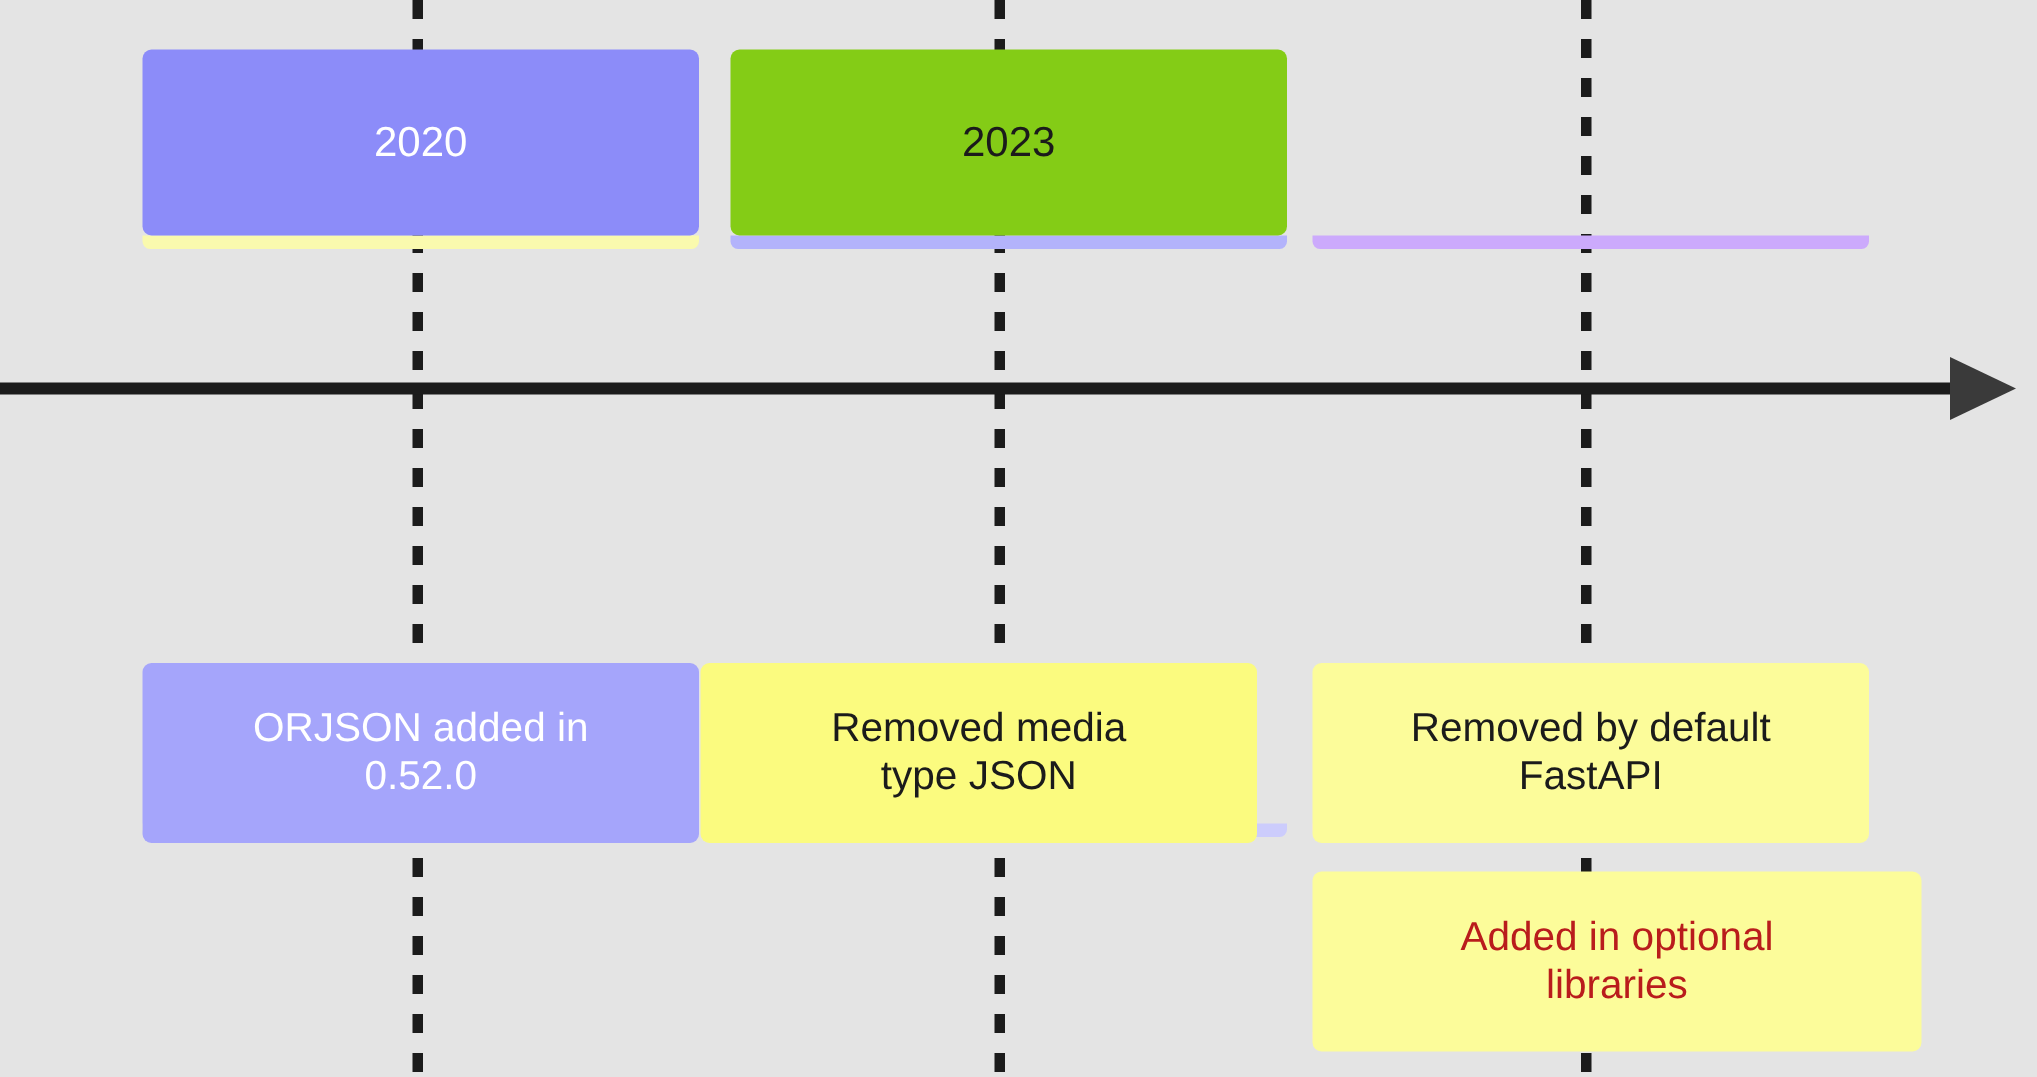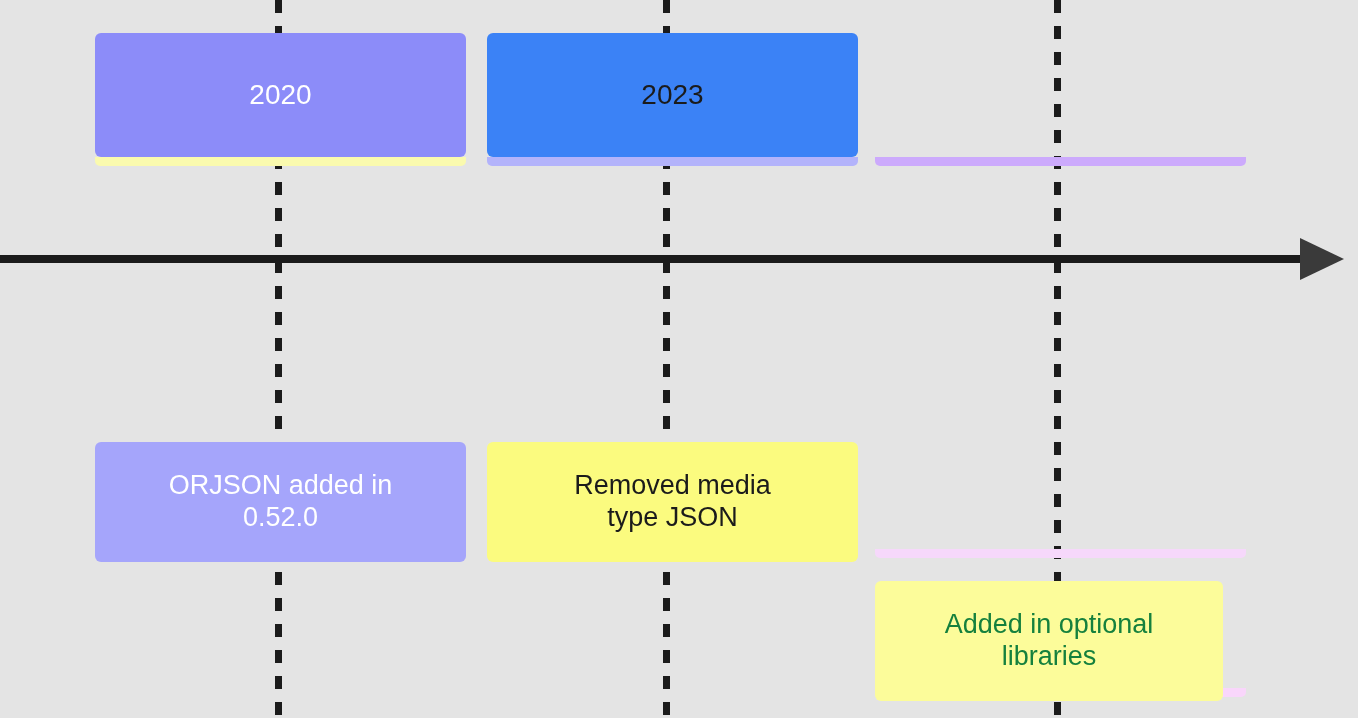--- a/index.html
+++ b/index.html
@@ -92,31 +92,33 @@
   <div class="connector" style="left: 663px;"></div>
   <div class="connector" style="left: 1054px;"></div>
 
   <div class="axis-line" style="background: rgb(27, 27, 27); top: 255px;"></div>
   <div class="axis-arrow" style="border-left-color: rgb(58, 58, 58); top: 238px;"></div>
 
   <div class="strip" style="left: 95px; top: 157px; width: 371px; background: rgb(250, 250, 174);"></div>
   <div class="node period" style="left: 95px; top: 33px; width: 371px; height: 124px; background: rgb(140, 140, 249); color: rgb(255, 255, 255);">2020</div>
 
   <div class="strip" style="left: 487px; top: 157px; width: 371px; background: rgb(179, 179, 251);"></div>
-  <div class="node period" style="left: 487px; top: 33px; width: 371px; height: 124px; background: #3b82f6; color: rgb(27, 27, 27);">2023</div>
+  <div class="node period" style="left: 487px; top: 33px; width: 371px; height: 124px; background: #84cc16; color: rgb(27, 27, 27);">2023</div>
 
   <div class="strip" style="left: 875px; top: 157px; width: 371px; background: rgb(204, 170, 252);"></div>
 
   <div class="strip" style="left: 95px; top: 549px; width: 371px; background: rgb(252, 252, 200);"></div>
   <div class="node event" style="left: 95px; top: 429px; width: 371px; height: 120px; background: rgb(165, 165, 251); color: rgb(255, 255, 255);">ORJSON added in
 0.52.0</div>
 
   <div class="strip" style="left: 487px; top: 549px; width: 371px; background: rgb(204, 204, 252);"></div>
-  <div class="node event" style="left: 487px; top: 429px; width: 371px; height: 120px; background: rgb(251, 251, 127); color: rgb(27, 27, 27);">Removed media
+  <div class="node event" style="left: 467px; top: 429px; width: 371px; height: 120px; background: rgb(251, 251, 127); color: rgb(27, 27, 27);">Removed media
 type JSON</div>
 
   <div class="strip" style="left: 875px; top: 549px; width: 371px; background: rgb(246, 216, 251);"></div>
+  <div class="node event" style="left: 875px; top: 429px; width: 371px; height: 120px; background: rgb(252, 252, 154); color: rgb(27, 27, 27);">Removed by default
+FastAPI</div>
 
   <div class="strip" style="left: 875px; top: 688px; width: 371px; background: rgb(249, 214, 251);"></div>
-  <div class="node event" style="left: 875px; top: 568px; width: 348px; height: 120px; background: rgb(252, 252, 154); color: #15803d;">Added in optional
+  <div class="node event" style="left: 875px; top: 568px; width: 406px; height: 120px; background: rgb(252, 252, 154); color: #b91c1c;">Added in optional
 libraries</div>
 
 </div>
 
 </body></html>

